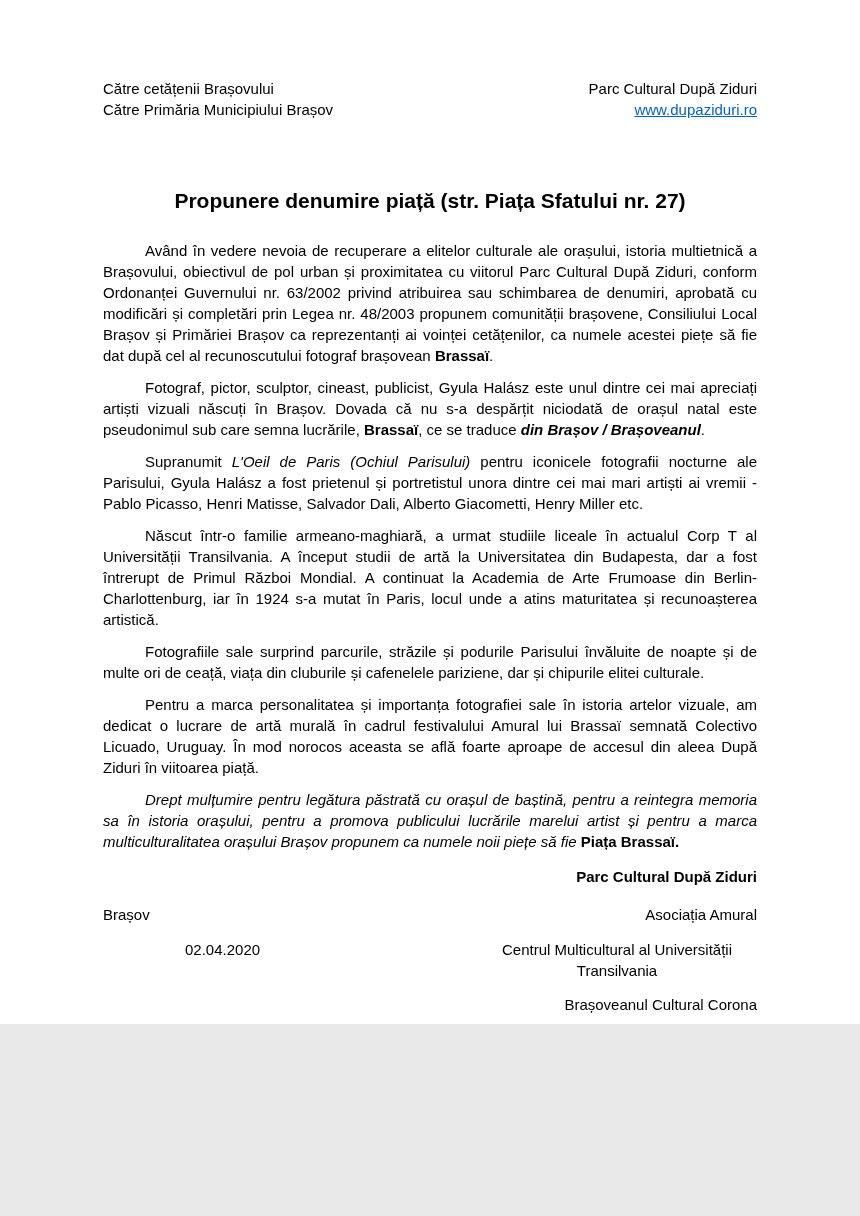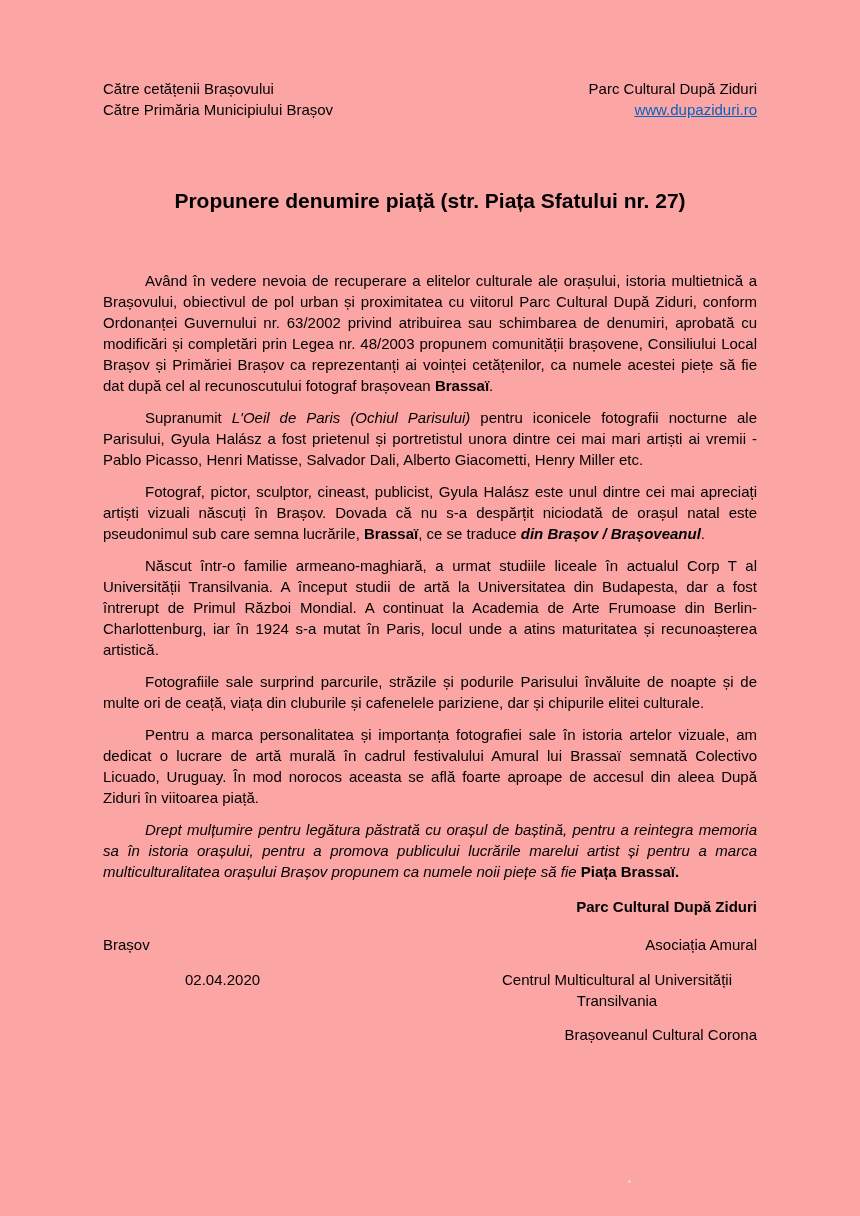--- a/index.html
+++ b/index.html
@@ -1,22 +1,22 @@
 <!DOCTYPE html>
 <html><head>
 <meta charset="utf-8">
 <style>
   * { margin: 0; padding: 0; box-sizing: border-box; }
   html, body { background: #e9e9e9; }
   .page {
     position: relative;
     width: 860px;
-    height: 1216px;
+    height: 1024px;
     margin: 0 auto;
-    background: #fca5a5;
+    background: #ffffff;
     color: #000000;
     font-family: "Liberation Sans", sans-serif;
     font-size: 15px;
     line-height: 21px;
     overflow: hidden;
   }
   .content {
     position: absolute;
     top: 78px;
     left: 103px;
@@ -34,21 +34,21 @@
     text-decoration: underline;
     cursor: pointer;
   }
   .doc-title {
     margin-top: 69px;
     text-align: center;
     font-size: 21px;
     line-height: 24px;
     font-weight: bold;
   }
-  .body-text { margin-top: 57px; }
+  .body-text { margin-top: 27px; }
   .body-text p {
     text-align: justify;
     text-indent: 42px;
     margin-bottom: 11px;
   }
   .b { font-weight: bold; }
   .i { font-style: italic; }
   .sig-row {
     display: flex;
     justify-content: space-between;
@@ -85,22 +85,22 @@
       <div class="org-block">
         <div>Parc Cultural După Ziduri</div>
         <div><a class="org-link">www.dupaziduri.ro</a></div>
       </div>
     </div>
 
     <h1 class="doc-title">Propunere denumire piață (str. Piața Sfatului nr. 27)</h1>
 
     <div class="body-text">
       <p><span>Având în vedere nevoia de recuperare a elitelor culturale ale orașului, istoria multietnică a Brașovului, obiectivul de pol urban și proximitatea cu viitorul Parc Cultural După Ziduri, conform Ordonanței Guvernului nr. 63/2002 privind atribuirea sau schimbarea de denumiri, aprobată cu modificări și completări prin Legea nr. 48/2003 propunem comunității brașovene, Consiliului Local Brașov și Primăriei Brașov ca reprezentanți ai voinței cetățenilor, ca numele acestei piețe să fie dat după cel al recunoscutului fotograf brașovean </span><span class="b">Brassaï</span><span>.</span></p>
+      <p><span>Fotograf, pictor, sculptor, cineast, publicist, Gyula Halász este unul dintre cei mai apreciați artiști vizuali născuți în Brașov. Dovada că nu s-a despărțit niciodată de orașul natal este pseudonimul sub care semna lucrările, </span><span class="b">Brassaï</span><span>, ce se traduce </span><span class="b i">din Brașov / Brașoveanul</span><span>.</span></p>
       <p><span>Supranumit </span><span class="i">L'Oeil de Paris (Ochiul Parisului)</span><span> pentru iconicele fotografii nocturne ale Parisului, Gyula Halász a fost prietenul și portretistul unora dintre cei mai mari artiști ai vremii - Pablo Picasso, Henri Matisse, Salvador Dali, Alberto Giacometti, Henry Miller etc.</span></p>
-      <p><span>Fotograf, pictor, sculptor, cineast, publicist, Gyula Halász este unul dintre cei mai apreciați artiști vizuali născuți în Brașov. Dovada că nu s-a despărțit niciodată de orașul natal este pseudonimul sub care semna lucrările, </span><span class="b">Brassaï</span><span>, ce se traduce </span><span class="b i">din Brașov / Brașoveanul</span><span>.</span></p>
       <p><span>Născut într-o familie armeano-maghiară, a urmat studiile liceale în actualul Corp T al Universității Transilvania. A început studii de artă la Universitatea din Budapesta, dar a fost întrerupt de Primul Război Mondial. A continuat la Academia de Arte Frumoase din Berlin-Charlottenburg, iar în 1924 s-a mutat în Paris, locul unde a atins maturitatea și recunoașterea artistică.</span></p>
       <p><span>Fotografiile sale surprind parcurile, străzile și podurile Parisului învăluite de noapte și de multe ori de ceață, viața din cluburile și cafenelele pariziene, dar și chipurile elitei culturale.</span></p>
       <p><span>Pentru a marca personalitatea și importanța fotografiei sale în istoria artelor vizuale, am dedicat o lucrare de artă murală în cadrul festivalului Amural lui Brassaï semnată Colectivo Licuado, Uruguay. În mod norocos aceasta se află foarte aproape de accesul din aleea După Ziduri în viitoarea piață.</span></p>
       <p><span class="i">Drept mulțumire pentru legătura păstrată cu orașul de baștină, pentru a reintegra memoria sa în istoria orașului, pentru a promova publicului lucrările marelui artist și pentru a marca multiculturalitatea orașului Brașov propunem ca numele noii piețe să fie </span><span class="b">Piața Brassaï.</span></p>
     </div>
 
     <div class="sig-org">Parc Cultural După Ziduri</div>
 
     <div class="sig-row sig-row-b">
       <div>Brașov</div>

